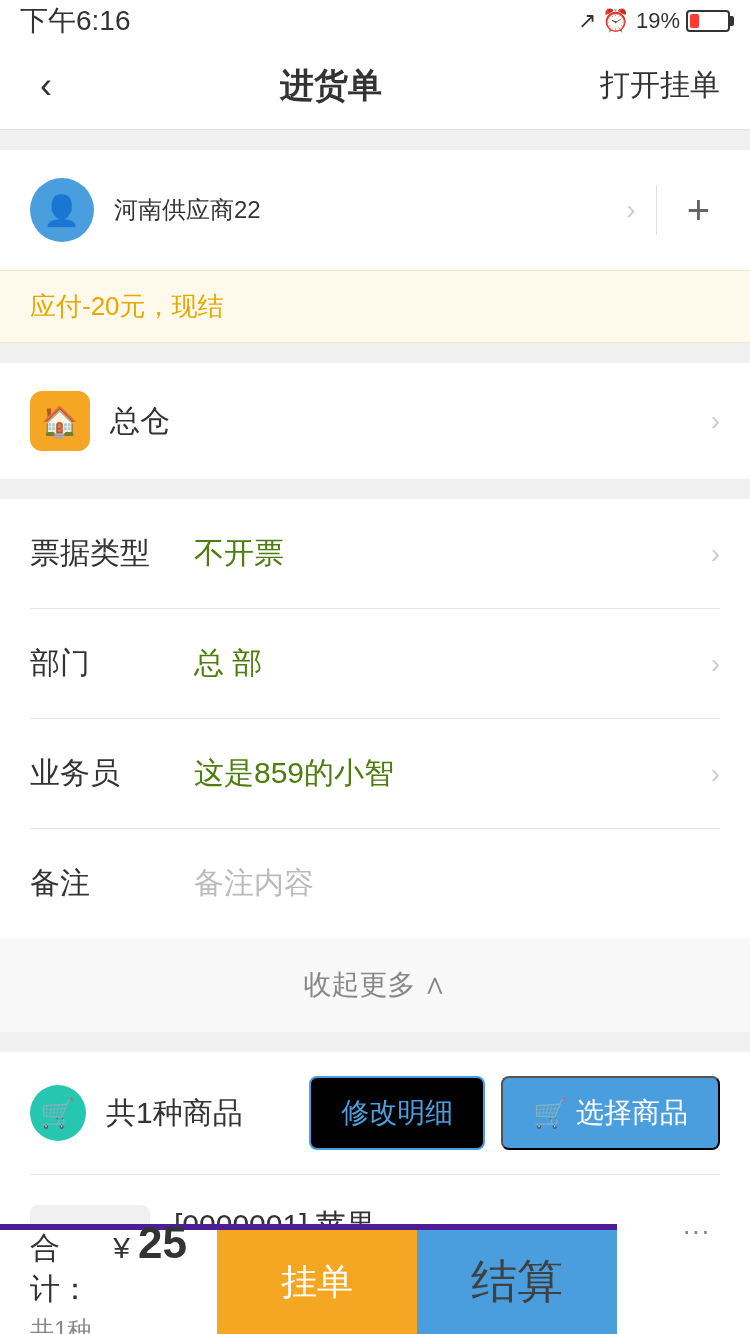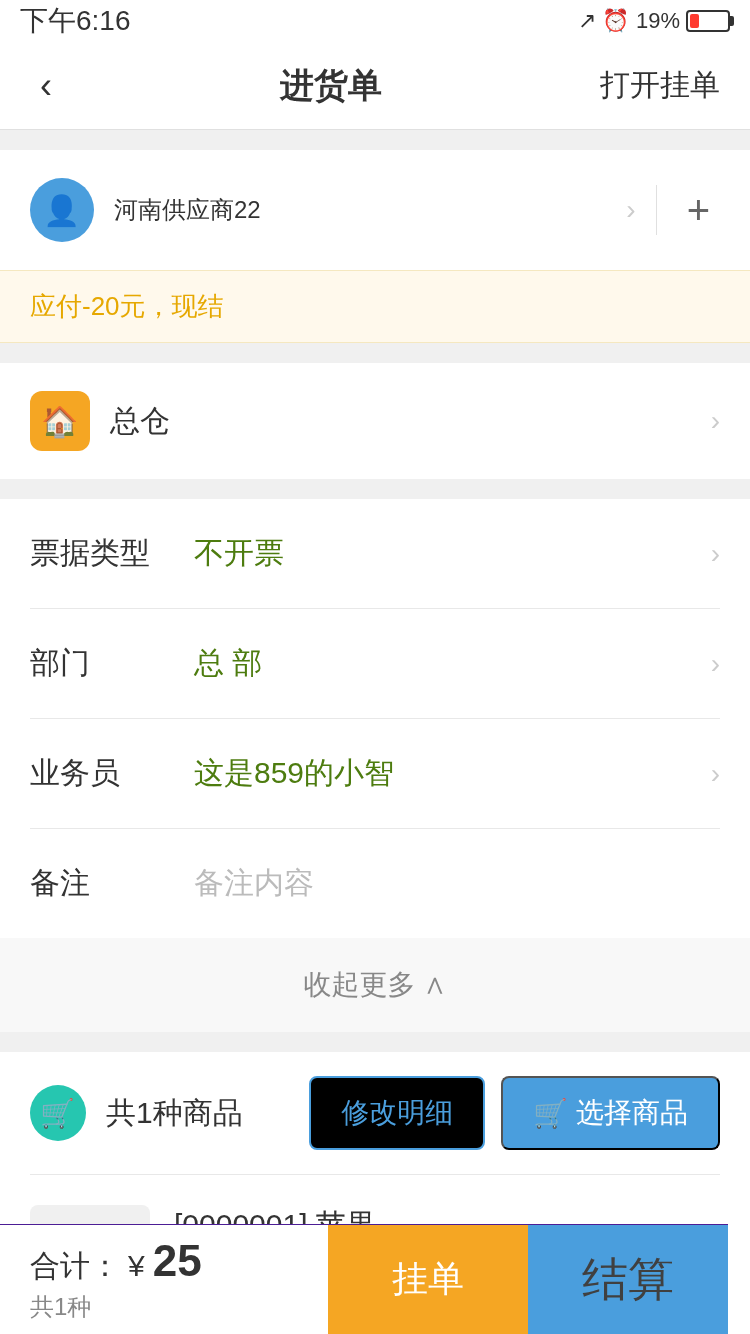--- a/index.html
+++ b/index.html
@@ -216,25 +216,25 @@
       color: #4a9edd;
     }
     .product-more {
       font-size: 28px; color: #888; cursor: pointer;
       padding: 10px;
     }
 
     
     .bottom-bar {
       position: fixed;
-      bottom: 0; left: 0; width: 728px;
+      bottom: 0; left: 0; width: 617px;
       height: 110px;
       display: flex;
       background: #fff;
-      border-top: 1px solid #4c1d95;
+      border-top: 6px solid #4c1d95;
     }
     .bottom-summary {
       flex: 1; display: flex; flex-direction: column;
       justify-content: center; padding: 0 30px;
     }
     .bottom-total {
       font-size: 30px; color: #333;
       display: flex; align-items: baseline; gap: 8px;
     }
     .bottom-total-amount {

